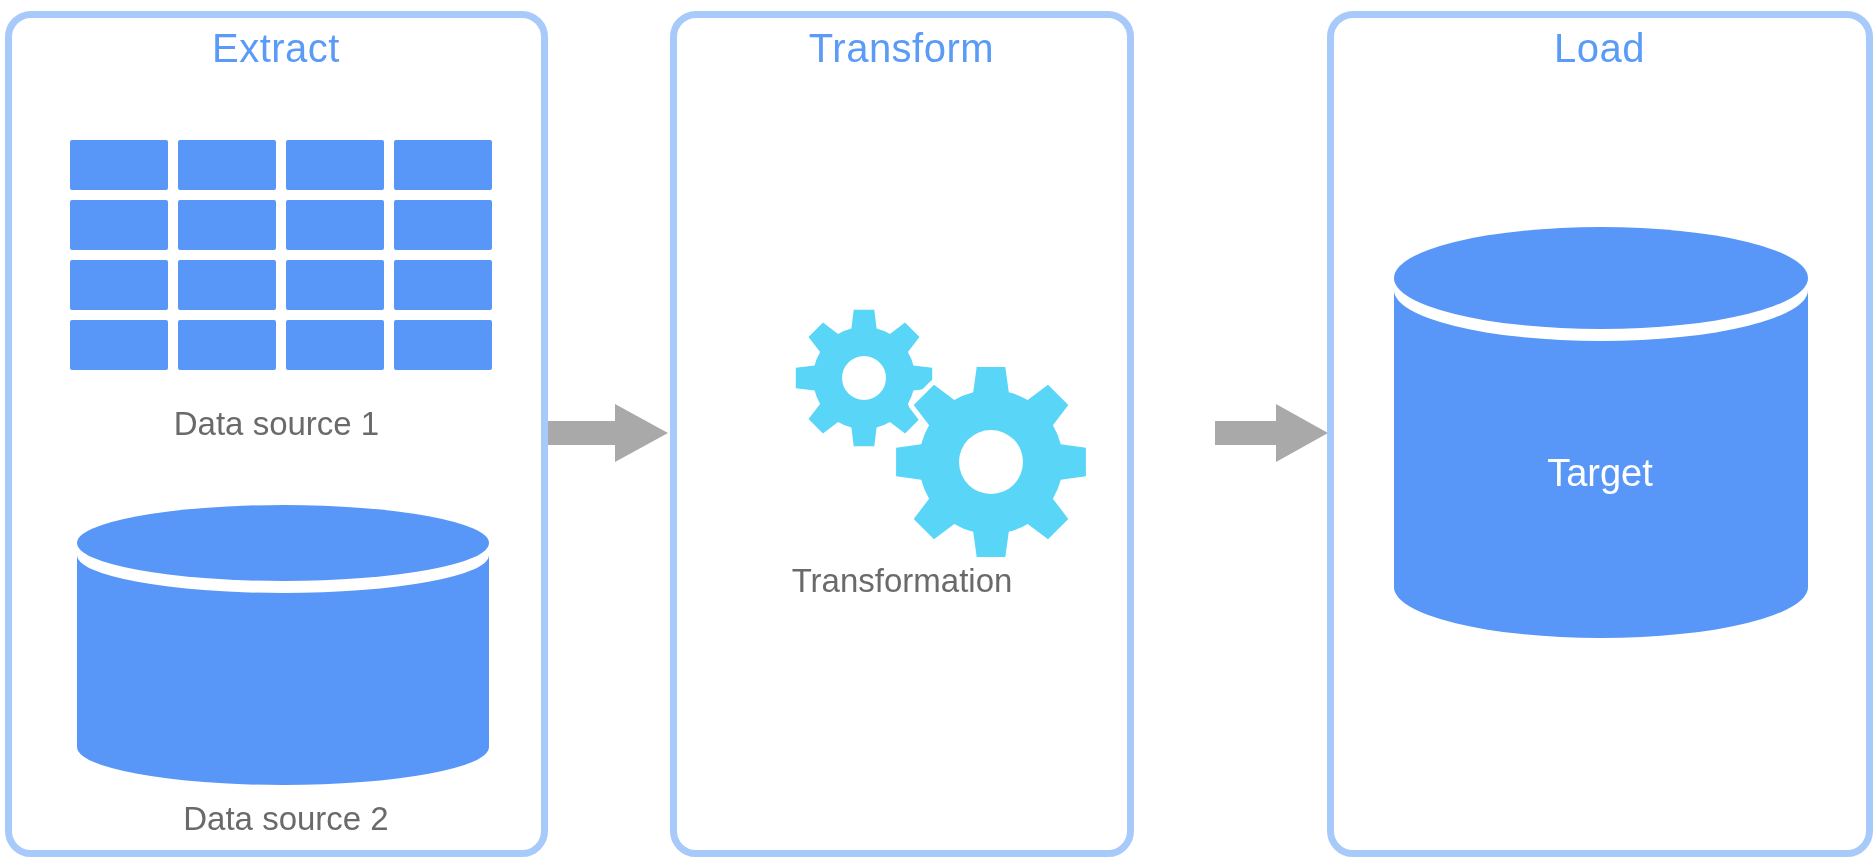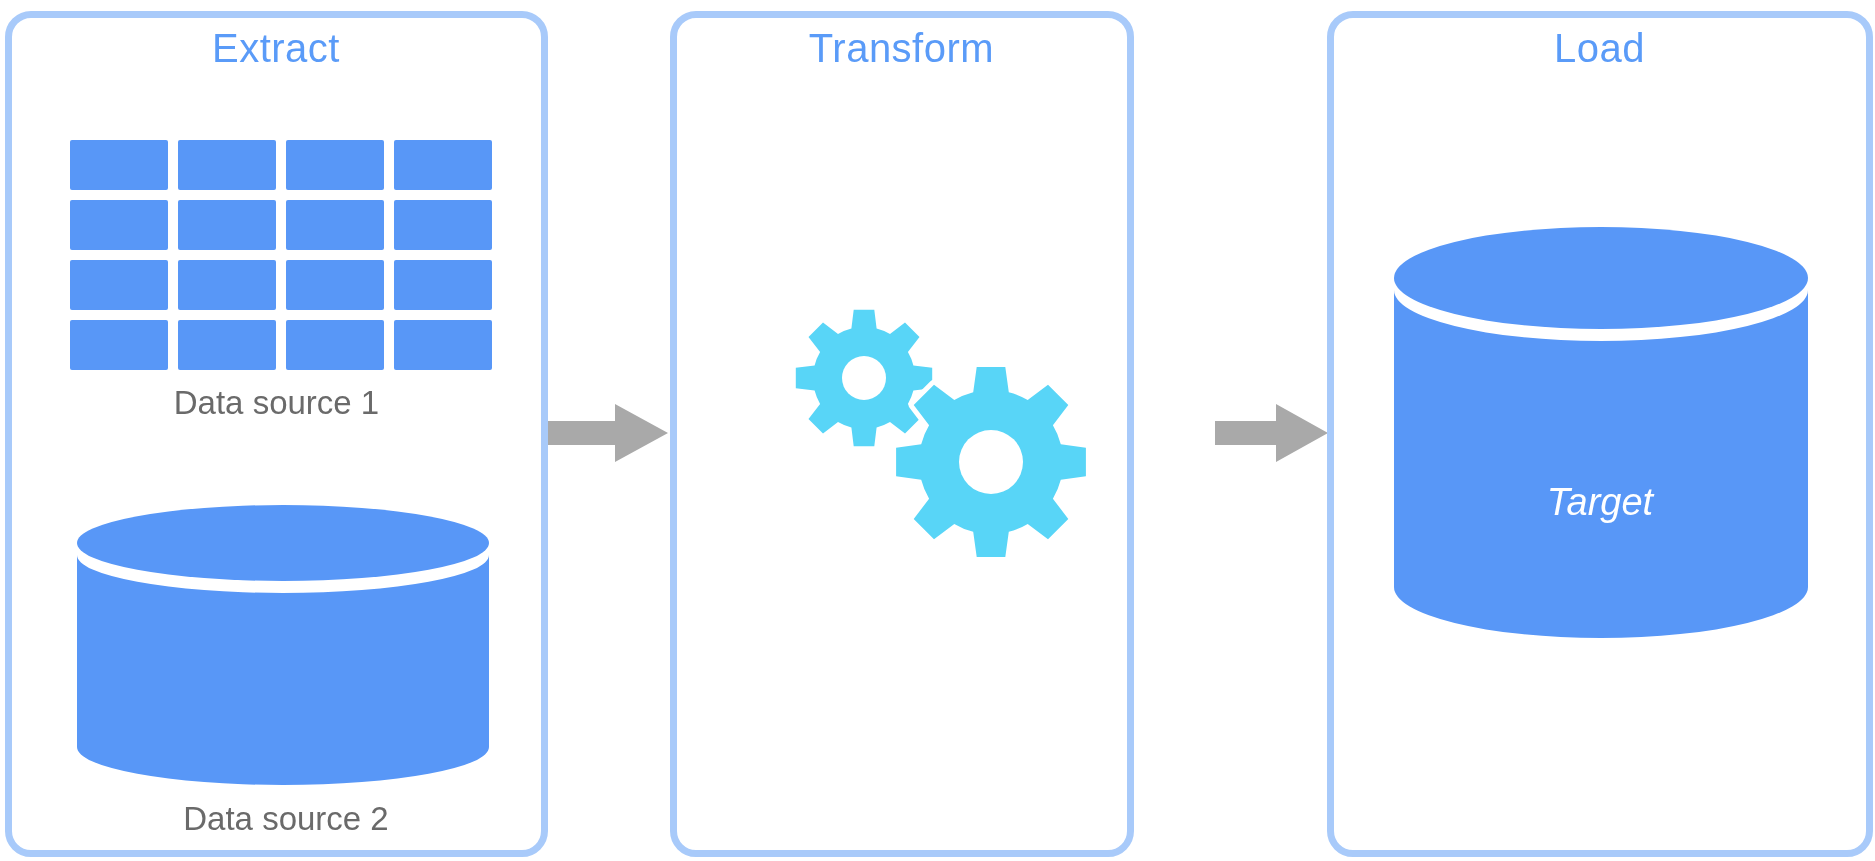--- a/index.html
+++ b/index.html
@@ -52,36 +52,35 @@
     border-radius: 2px;
   }
   .gray-label {
     position: absolute;
     left: 0; right: 0;
     text-align: center;
     font-size: 33px;
     line-height: 42px;
     color: #6A6A6A;
   }
-  #label-ds1 { top: 364px; }
+  #label-ds1 { top: 385px; }
   #label-ds2 { top: 780px; padding-left: 19px; }
   #label-transform-engine { top: 542px; }
   .cyl-svg { position: absolute; display: block; }
   #cyl-ds2 { left: 61px; top: 484px; }
   #cyl-target { left: 55px; top: 205px; }
   #gears-svg { position: absolute; left: 0; top: 0; }
   #label-target {
     position: absolute;
     left: 0; right: 0;
-    top: 461px;
+    top: 432px;
     text-align: center;
     font-size: 38px;
     line-height: 46px;
     color: #ffffff;
-    font-style: italic;
   }
   .arrow-svg { position: absolute; top: 404px; display: block; }
   #arrow-1 { left: 548px; }
   #arrow-2 { left: 1215px; }
   .blue-fill { fill: #5897F7; }
   .cyan-fill { fill: #58D5F7; }
   .gray-fill { fill: #A9A9A9; }
 </style>
 </head>
 <body>
@@ -129,20 +128,21 @@
 
     <svg id="gears-svg" width="531" height="832" viewBox="0 0 531 832">
       <path id="small-gear" class="cyan-fill" d="M174.4 310.6L176.7 291.8L197.3 291.8L199.6 310.6A51 51 0 0 1 213.0 316.1L213.0 316.1L228.0 304.5L242.5 319.0L230.9 334.0A51 51 0 0 1 236.4 347.4L236.4 347.4L255.2 349.7L255.2 370.3L236.4 372.6A51 51 0 0 1 230.9 386.0L230.9 386.0L242.5 401.0L228.0 415.5L213.0 403.9A51 51 0 0 1 199.6 409.4L199.6 409.4L197.3 428.2L176.7 428.2L174.4 409.4A51 51 0 0 1 161.0 403.9L161.0 403.9L146.0 415.5L131.5 401.0L143.1 386.0A51 51 0 0 1 137.6 372.6L137.6 372.6L118.8 370.3L118.8 349.7L137.6 347.4A51 51 0 0 1 143.1 334.0L143.1 334.0L131.5 319.0L146.0 304.5L161.0 316.1A51 51 0 0 1 174.4 310.6Z"></path>
       <circle cx="187" cy="360" r="22" fill="#ffffff"></circle>
       <path id="large-gear-halo" fill="#ffffff" stroke="#ffffff" stroke-width="10" stroke-linejoin="round" d="M296.2 374.2L299.7 349.1L328.3 349.1L331.8 374.2A72 72 0 0 1 350.7 382.1L350.7 382.1L371.0 366.7L391.3 387.0L375.9 407.3A72 72 0 0 1 383.8 426.2L383.8 426.2L408.9 429.7L408.9 458.3L383.8 461.8A72 72 0 0 1 375.9 480.7L375.9 480.7L391.3 501.0L371.0 521.3L350.7 505.9A72 72 0 0 1 331.8 513.8L331.8 513.8L328.3 538.9L299.7 538.9L296.2 513.8A72 72 0 0 1 277.3 505.9L277.3 505.9L257.0 521.3L236.7 501.0L252.1 480.7A72 72 0 0 1 244.2 461.8L244.2 461.8L219.1 458.3L219.1 429.7L244.2 426.2A72 72 0 0 1 252.1 407.3L252.1 407.3L236.7 387.0L257.0 366.7L277.3 382.1A72 72 0 0 1 296.2 374.2Z"></path>
       <path id="large-gear" class="cyan-fill" d="M296.2 374.2L299.7 349.1L328.3 349.1L331.8 374.2A72 72 0 0 1 350.7 382.1L350.7 382.1L371.0 366.7L391.3 387.0L375.9 407.3A72 72 0 0 1 383.8 426.2L383.8 426.2L408.9 429.7L408.9 458.3L383.8 461.8A72 72 0 0 1 375.9 480.7L375.9 480.7L391.3 501.0L371.0 521.3L350.7 505.9A72 72 0 0 1 331.8 513.8L331.8 513.8L328.3 538.9L299.7 538.9L296.2 513.8A72 72 0 0 1 277.3 505.9L277.3 505.9L257.0 521.3L236.7 501.0L252.1 480.7A72 72 0 0 1 244.2 461.8L244.2 461.8L219.1 458.3L219.1 429.7L244.2 426.2A72 72 0 0 1 252.1 407.3L252.1 407.3L236.7 387.0L257.0 366.7L277.3 382.1A72 72 0 0 1 296.2 374.2Z"></path>
       <circle cx="314" cy="444" r="32" fill="#ffffff"></circle>
     </svg>
 
     <div class="gray-label" id="label-transform-engine">
+      <div>Transformation</div>
     </div>
   </div>
 
   <svg class="arrow-svg" id="arrow-2" width="113" height="58" viewBox="0 0 113 58">
     <polygon class="gray-fill" points="0,17 61,17 61,0 113,29 61,58 61,41 0,41"></polygon>
   </svg>
 
   <div class="panel" id="panel-load">
     <div class="panel-title">Load</div>
 

